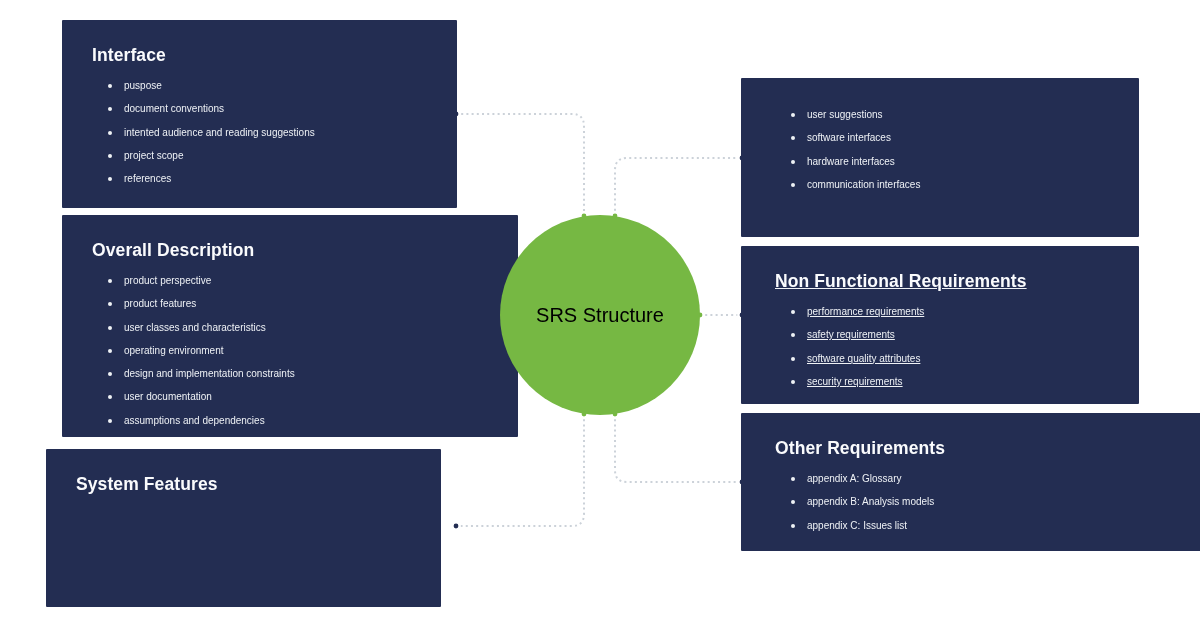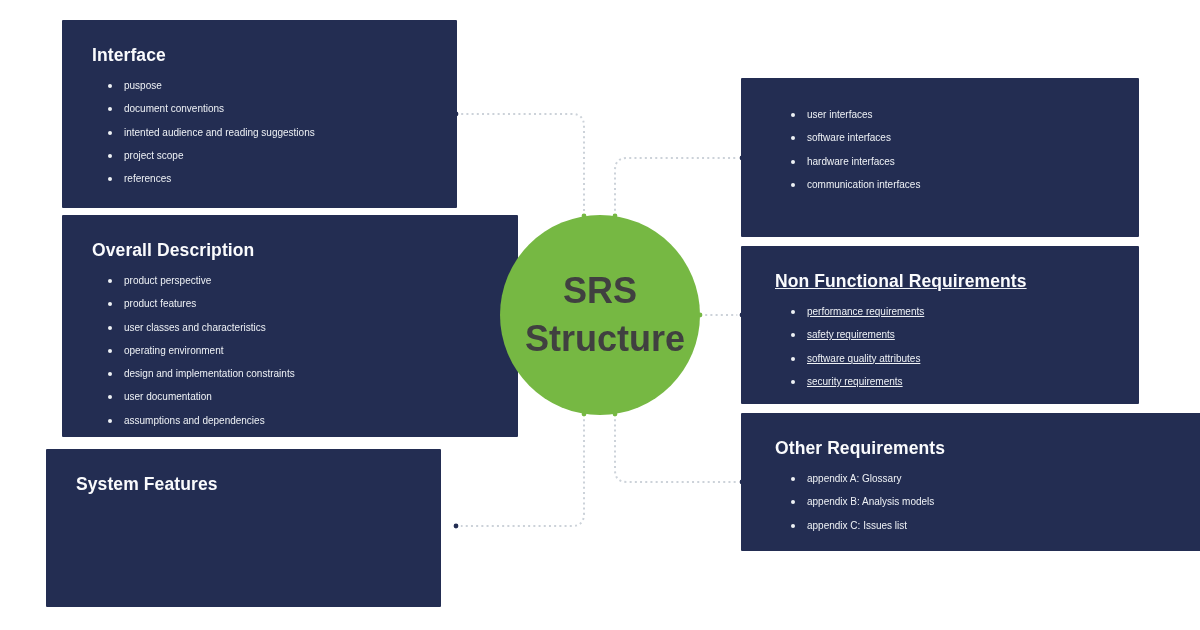--- a/index.html
+++ b/index.html
@@ -57,23 +57,23 @@
   .center-circle {
     position: absolute;
     left: 500px; top: 215px;
     width: 200px; height: 200px;
     border-radius: 50%;
     background: var(--circle-green);
     display: flex; align-items: center; justify-content: center;
     text-align: center;
   }
   .center-circle .label {
-    color: #404040;
-    font-size: 36px;
-    font-weight: 700;
+    color: #000000;
+    font-size: 20px;
+    font-weight: 400;
     line-height: 1.32;
     width: 150px;
   }
 
   .connector-layer {
     position: absolute; inset: 0;
     width: 1200px; height: 630px;
     pointer-events: none;
   }
   .connector-layer path {
@@ -142,21 +142,21 @@
         <li>assumptions and dependencies</li>
       </ul>
   </div>
 
   <div class="node b2">
     <h2>System Features</h2>
   </div>
 
   <div class="node b3">
     <ul>
-        <li>user interfaces</li>
+        <li>user suggestions</li>
         <li>software interfaces</li>
         <li>hardware interfaces</li>
         <li>communication interfaces</li>
       </ul>
   </div>
 
   <div class="node b4">
     <h2>Non Functional Requirements</h2>
     <ul>
         <li>performance requirements</li>

